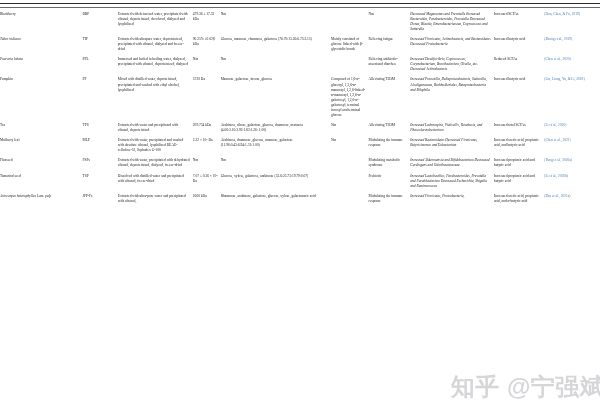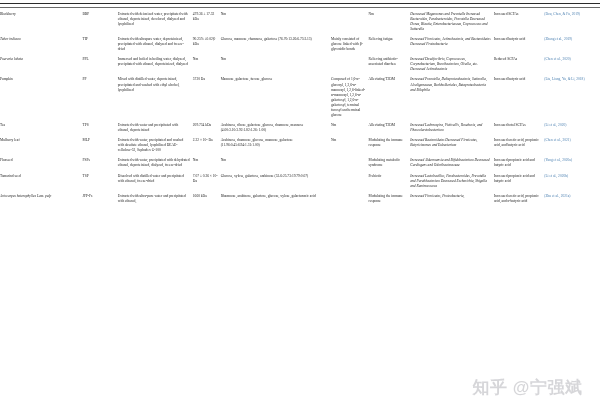--- a/index.html
+++ b/index.html
@@ -51,21 +51,21 @@
 
   
   #wm{
     position:absolute;
     left:455px;top:368px;
     width:145px;height:38px;
     pointer-events:none;
     display:flex;align-items:center;justify-content:center;
     color:rgba(120,120,128,0.30);
     font-family:"Liberation Sans", sans-serif;
-    font-size:17px;
+    font-size:24px;
     font-weight:700;
     letter-spacing:0.5px;
     white-space:nowrap;
   }
 </style>
 </head>
 <body>
 
 <div id="sheet">
 

